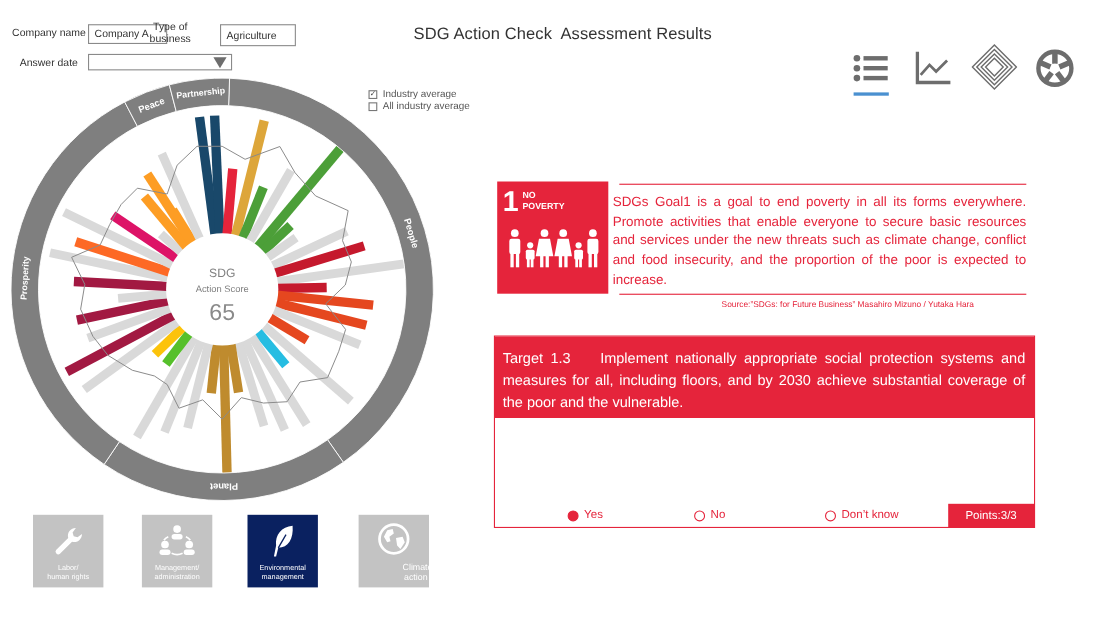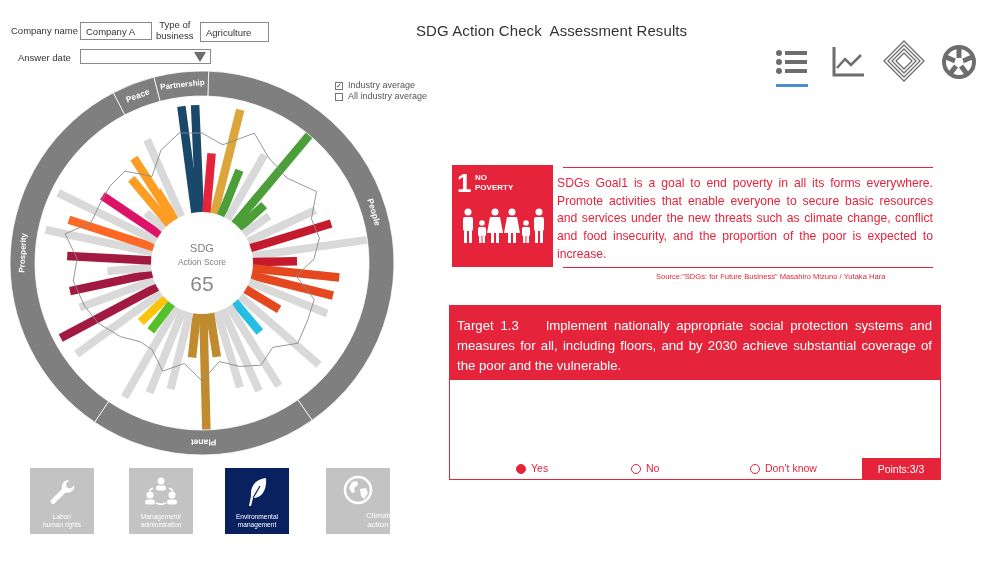--- a/index.html
+++ b/index.html
@@ -3,21 +3,21 @@
 <meta charset="utf-8">
 <style>
   * { box-sizing: border-box; margin: 0; padding: 0; }
   html, body { width: 1000px; height: 563px; background: #ffffff; overflow: hidden; }
   body { position: relative; font-family: "Liberation Sans", "DejaVu Sans", sans-serif; color: #333; }
 
   .lbl { position: absolute; font-size: 9.5px; color: #333; }
   .field { position: absolute; border: 1px solid #8a8a8a; background: #fff; font-size: 9.5px; color: #333; padding: 0 5px; display: flex; align-items: center; }
   .select-arrow { position: absolute; right: 4px; top: 2px; width: 0; height: 0; border-left: 6px solid transparent; border-right: 6px solid transparent; border-top: 10px solid #6d6d6d; }
 
-  .title { position: absolute; left: 376px; top: 22px; font-size: 15px; color: #333; letter-spacing: 0.1px; white-space: pre; margin-left: 40px; }
+  .title { position: absolute; left: 376px; top: 22px; font-size: 15px; color: #333; letter-spacing: 0.1px; white-space: pre; }
   .vicon { position: absolute; width: 36px; height: 36px; }
   .active-bar { position: absolute; left: 776px; top: 84px; width: 32px; height: 3px; background: #4a90d0; }
 
   .legend { position: absolute; left: 335px; top: 80px; font-size: 9px; color: #555; line-height: 11px; }
   .legend .row { display: flex; align-items: center; gap: 5px; }
   .cb { width: 8px; height: 8px; border: 1px solid #777; display: inline-flex; align-items: center; justify-content: center; font-size: 7px; line-height: 7px; color: #444; }
 
   #chart { position: absolute; left: 0; top: 62px; }
 
   .goal-tile { position: absolute; left: 452px; top: 165px; width: 101px; height: 102px; background: #e5243b; color: #fff; }
@@ -43,21 +43,21 @@
   .cat .ic { position: absolute; left: 0; top: 6px; width: 64px; height: 36px; display: flex; align-items: center; justify-content: center; }
   .cat .cl { position: absolute; left: 0; bottom: 5px; width: 64px; font-size: 6.6px; line-height: 8px; }
 </style>
 </head>
 <body>
 
 <div class="lbl" style="left:11px;top:25px;">Company name</div>
 <div class="field" style="left:80px;top:22px;width:72px;height:18px;">
   <span>Company A</span>
 </div>
-<div class="lbl" style="left:156px;top:19px;line-height:11px;text-align:center;">
+<div class="lbl" style="left:136px;top:19px;line-height:11px;text-align:center;">
   <div>Type  of</div>
   <div>business</div>
 </div>
 <div class="field" style="left:200px;top:22px;width:69px;height:20px;">
   <span>Agriculture</span>
 </div>
 <div class="lbl" style="left:18px;top:52px;">Answer date</div>
 <div class="field" style="left:80px;top:49px;width:131px;height:15px;">
   <span></span>
   <span class="select-arrow"></span>

